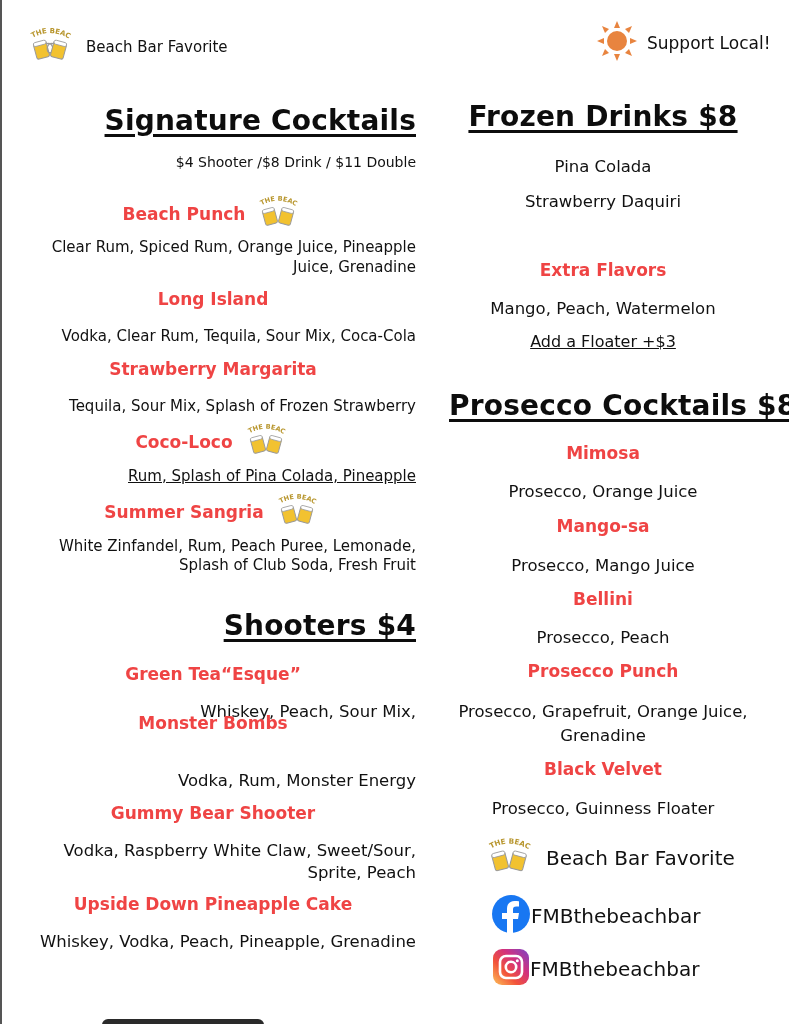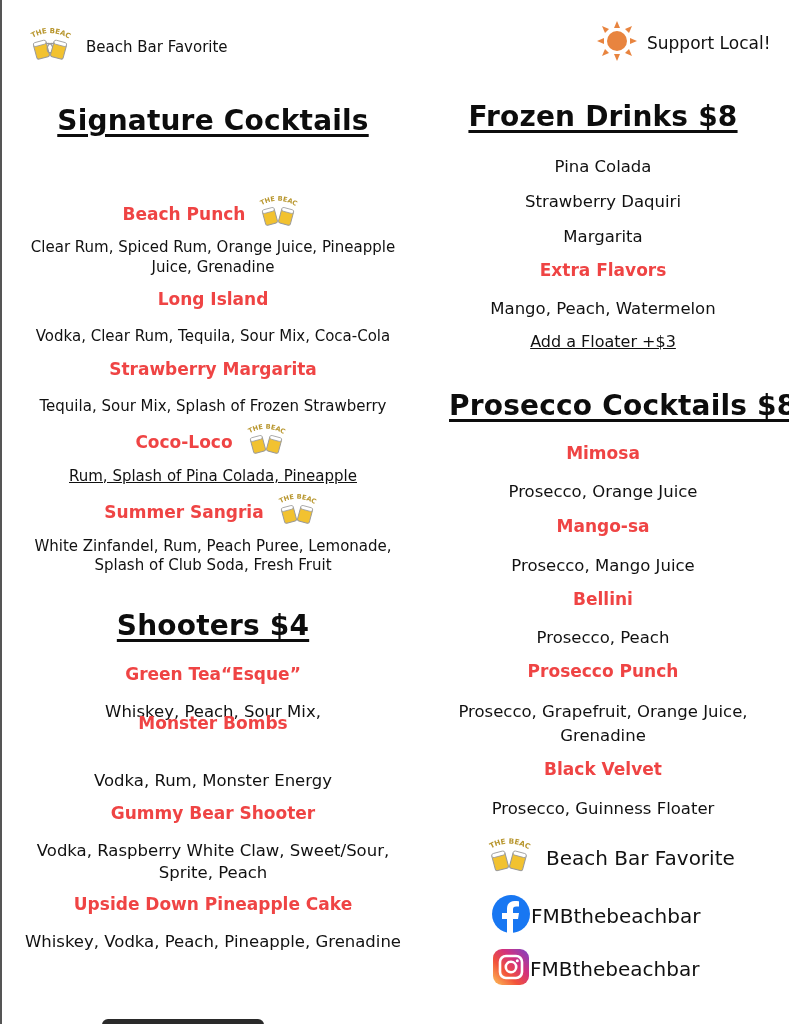--- a/index.html
+++ b/index.html
@@ -91,25 +91,26 @@
           <polygon points="6,6 9,13 13,9"></polygon>
           <polygon points="36,6 29,9 33,13"></polygon>
           <polygon points="6,36 13,33 9,29"></polygon>
           <polygon points="36,36 33,29 29,33"></polygon>
         </g>
       </svg>
     </span>
     <span class="txt">Support Local!</span>
   </div>
 
-  <div class="col col-left" style="top:0;height:1024px;">
+  <div class="col col-left" style="top:0;height:1024px;text-align:right;">
 
     <div class="abs" style="top:104px;">
       <span class="section-title">Signature Cocktails</span>
     </div>
+    <div class="abs subtitle" style="top:154px;">$4 Shooter /$8 Drink / $11 Double</div>
 
     <div class="abs name" style="top:196px;">
       <span>Beach Punch</span>
       <span class="badge">
         <svg width="50" height="32" viewBox="0 0 52 34">
             <path d="M5 12 Q26 -2 47 12" fill="none" id="arc2"></path>
             <text font-size="7" font-weight="bold" fill="#B8962E" font-family="DejaVu Sans, sans-serif"><textPath href="#arc2" startOffset="4">THE BEACH BAR</textPath></text>
             <g transform="rotate(-15 18 22)">
               <rect x="11" y="14" width="13" height="16" rx="2" fill="#F2C230" stroke="#999"></rect>
               <rect x="11" y="13" width="13" height="4" rx="2" fill="#fff" stroke="#999" stroke-width="0.8"></rect>
@@ -198,21 +199,20 @@
     </div>
     <div class="abs ing-r" style="top:930px;">Whiskey, Vodka, Peach, Pineapple, Grenadine</div>
   </div>
 
   <div class="col col-right" style="top:0;height:1024px;">
     <div class="abs" style="top:100px;">
       <span class="section-title">Frozen Drinks $8</span>
     </div>
     <div class="abs ing-r" style="top:155px;">Pina Colada</div>
     <div class="abs ing-r" style="top:190px;">Strawberry Daquiri</div>
-    <div class="abs ing-r" style="top:225px;">Margarita</div>
     <div class="abs name" style="top:260px;">
       <span>Extra Flavors</span>
     </div>
     <div class="abs ing-r" style="top:297px;">Mango, Peach, Watermelon</div>
     <div class="abs" style="top:332px;">
       <span class="floater">Add a Floater +$3</span>
     </div>
 
     <div class="abs" style="top:389px;margin-left:19px;">
       <span class="section-title">Prosecco Cocktails $8</span>

